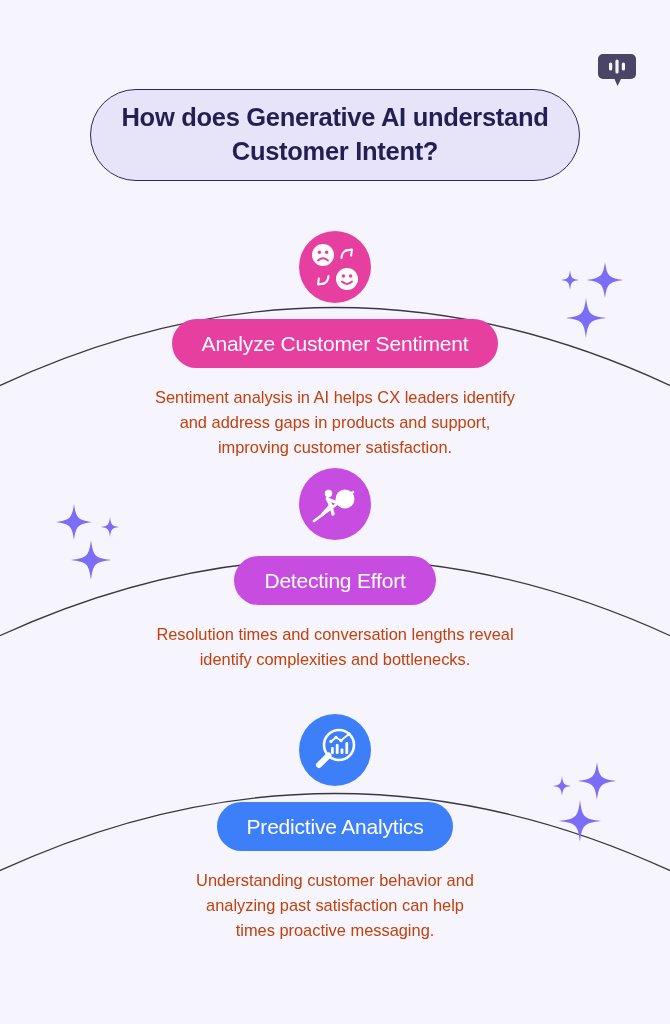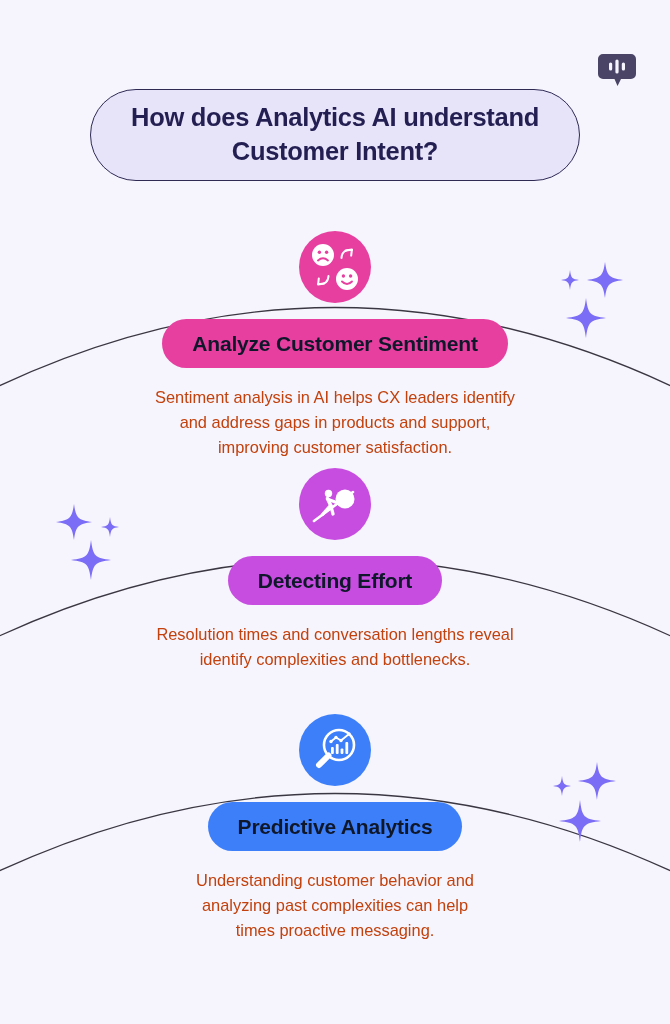--- a/index.html
+++ b/index.html
@@ -94,22 +94,22 @@
     border-radius: 26px;
     display: flex;
     align-items: center;
     justify-content: center;
     padding: 0 30px;
     position: relative;
     z-index: 3;
   }
   .sec-pill-label {
     font-size: 21px;
-    font-weight: 700;
-    color: #0f172a;
+    font-weight: 400;
+    color: #ffffff;
     letter-spacing: -0.2px;
     white-space: nowrap;
   }
 
   .sec-desc {
     margin-top: 17px;
     width: 420px;
     text-align: center;
     font-size: 16.4px;
     line-height: 1.52;
@@ -140,21 +140,21 @@
 
   <svg class="brand-icon" viewBox="0 0 40 40" xmlns="http://www.w3.org/2000/svg">
     <path d="M6 4 H34 A5 5 0 0 1 39 9 V24 A5 5 0 0 1 34 29 H24 L20.5 36 L17.5 29 H6 A5 5 0 0 1 1 24 V9 A5 5 0 0 1 6 4 Z" fill="#4A4566"></path>
     <rect x="12" y="12.5" width="3.2" height="8" rx="1.6" fill="#F6F4FD"></rect>
     <rect x="18.4" y="9.5" width="3.2" height="14" rx="1.6" fill="#F6F4FD"></rect>
     <rect x="24.8" y="12.5" width="3.2" height="8" rx="1.6" fill="#F6F4FD"></rect>
   </svg>
 
   <div class="title-pill">
     <div class="title-text">
-      <span>How does Analytics AI</span>
+      <span>How does Generative AI</span>
       <span>understand Customer Intent?</span>
     </div>
   </div>
 
   <div class="section" id="section-0">
     <div class="sec-icon" style="background:#E63FA0">
       <svg width="54" height="54" viewBox="0 0 54 54" xmlns="http://www.w3.org/2000/svg">
 
         <circle cx="15" cy="15" r="11" fill="#FFFFFF"></circle>
         <circle cx="11.4" cy="12.2" r="1.7" fill="#E63FA0"></circle>
@@ -235,21 +235,21 @@
         <circle cx="40" cy="10" r="1.7" fill="#FFFFFF"></circle>
       </svg>
     </div>
 
     <div class="sec-pill" style="background:#3D7FF9">
       <span class="sec-pill-label">Predictive Analytics</span>
     </div>
 
     <div class="sec-desc">
       <span>Understanding customer behavior and</span>
-      <span>analyzing past complexities can help</span>
+      <span>analyzing past satisfaction can help</span>
       <span>times proactive messaging.</span>
     </div>
   </div>
 
   <svg class="sparkles" id="sparkles-0" width="86" height="84" viewBox="0 0 86 84" xmlns="http://www.w3.org/2000/svg">
     <path d="M22 8 C23 16 24 17 31 18 C24 19 23 20 22 28 C21 20 20 19 13 18 C20 17 21 16 22 8 Z" fill="#7B6DF5"></path>
     <path d="M57 0 C59 14 61 16 75 18 C61 20 59 22 57 36 C55 22 53 20 39 18 C53 16 55 14 57 0 Z" fill="#7B6DF5"></path>
     <path d="M38 36 C40 52 42 54 58 56 C42 58 40 60 38 76 C36 60 34 58 18 56 C34 54 36 52 38 36 Z" fill="#7B6DF5"></path>
   </svg>
 

